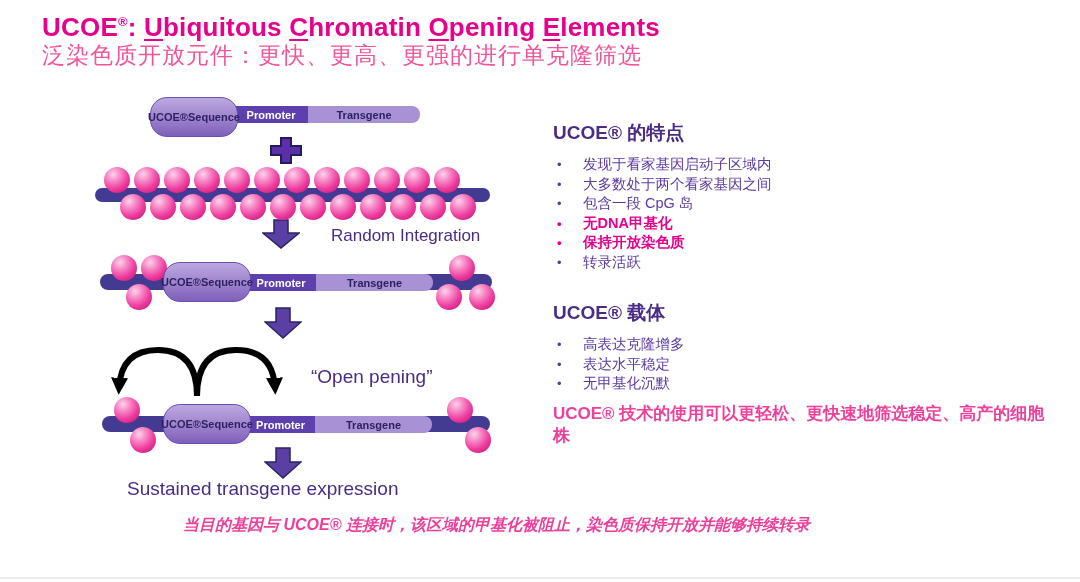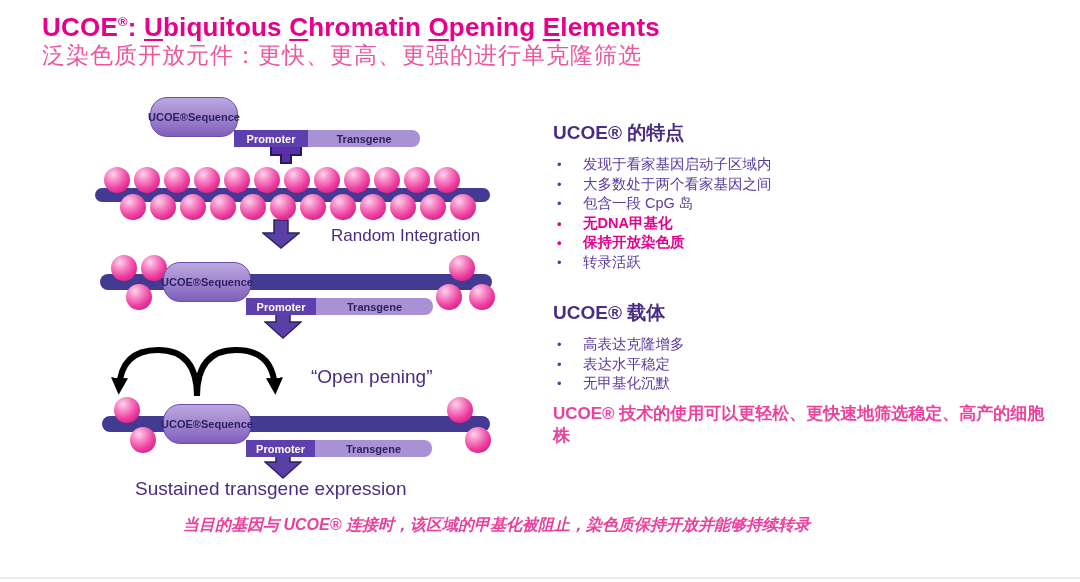--- a/index.html
+++ b/index.html
@@ -12,21 +12,21 @@
   .title sup{font-size:13px;vertical-align:super;}
   .subtitle{position:absolute;left:42px;top:40px;font-size:23px;color:#f0549b;letter-spacing:1px;white-space:nowrap;}
 
   
   .pill{position:absolute;width:86px;height:38px;border-radius:17px;
         background:linear-gradient(180deg,#bca8e0 0%,#9d82cd 55%,#7e5fba 100%);
         border:1px solid #6a4fae;display:flex;flex-direction:row;align-items:center;justify-content:center;
         font-size:11px;line-height:12px;color:#2d2260;font-weight:600;z-index:4;}
   .bar{position:absolute;height:16px;background:#433a91;border-radius:8px;z-index:1;}
   .seg{position:absolute;height:17px;display:flex;align-items:center;justify-content:center;
-       font-size:11px;font-weight:700;z-index:2;margin-top:24px;}
+       font-size:11px;font-weight:700;z-index:2;}
   .seg.promoter{background:#5d3fae;color:#ffffff;}
   .seg.transgene{background:#a991d6;color:#2d2260;border-radius:0 8px 8px 0;}
   .bead{position:absolute;width:26px;height:26px;border-radius:50%;z-index:3;
         background:radial-gradient(circle at 35% 28%,#fdd3ec 0%,#f788c6 28%,#ee3fa0 58%,#d51f84 82%,#b01468 100%);}
   .chromatin-bar{position:absolute;left:95px;top:188px;width:395px;height:14px;background:#433a94;border-radius:7px;z-index:1;}
   .dlabel{position:absolute;font-weight:400;color:#4a2c85;white-space:nowrap;}
   .arrow-svg,.plus-svg,.arcs-svg{position:absolute;}
 
   
   .rp-section{position:absolute;left:553px;width:520px;}
@@ -142,21 +142,21 @@
     <span>Sequence</span>
   </div>
   <div class="bead" style="left:114px;top:397px;"></div>
   <div class="bead" style="left:130px;top:427px;"></div>
   <div class="bead" style="left:447px;top:397px;"></div>
   <div class="bead" style="left:465px;top:427px;"></div>
 
   <svg class="arrow-svg" style="left:264px;top:447px;" width="38" height="32" viewBox="0 0 38 32">
     <path d="M12 1 h14 v14 h11 L19 31 L1 15 h11 z" fill="#5a3fa5" stroke="#2e2363" stroke-width="1.5"></path>
   </svg>
-  <div class="dlabel" style="left:135px;top:478px;font-size:19px;">Sustained transgene expression</div>
+  <div class="dlabel" style="left:127px;top:478px;font-size:19px;">Sustained transgene expression</div>
 
   <div class="rp-section" style="top:120px;">
     <div class="rp-heading">UCOE® 的特点</div>
     <ul class="bullets">
         <li class="bullet-item">
           <span class="dot">•</span>
           <span>发现于看家基因启动子区域内</span>
         </li>
         <li class="bullet-item">
           <span class="dot">•</span>

